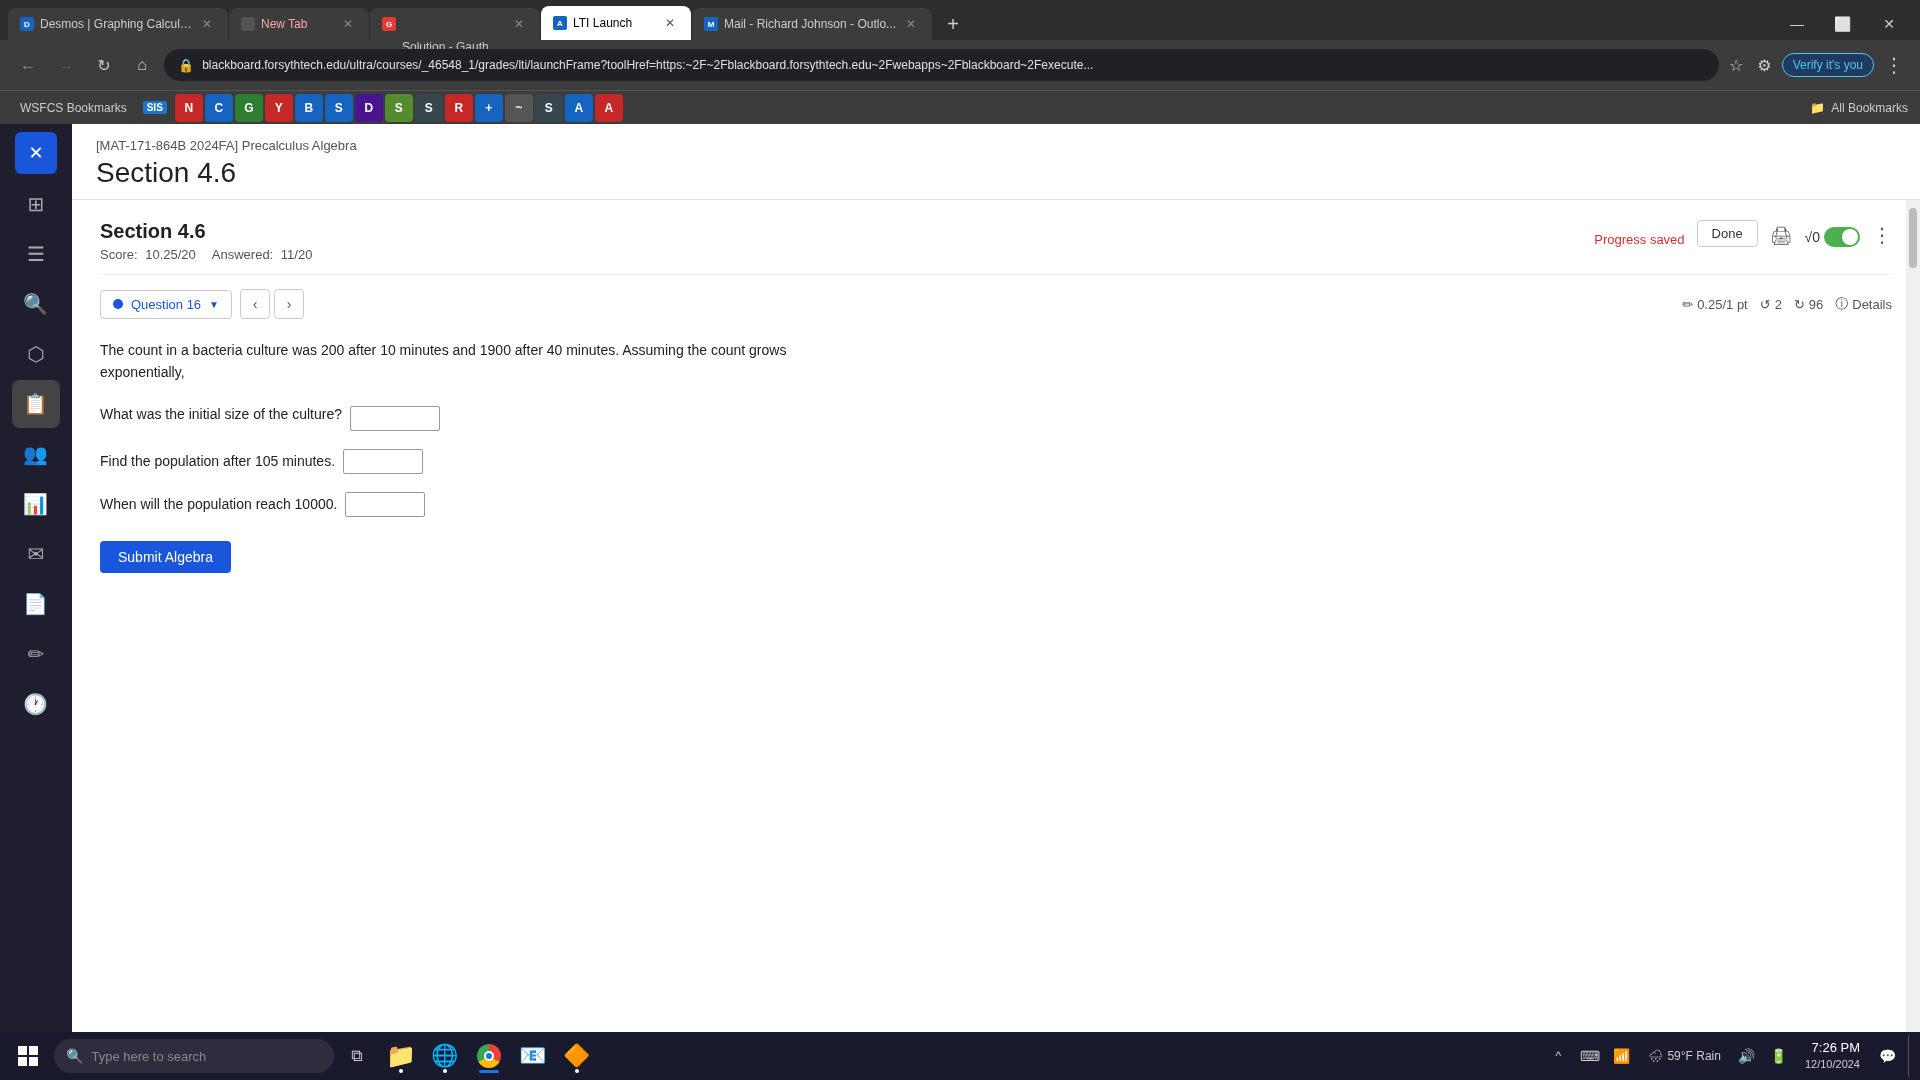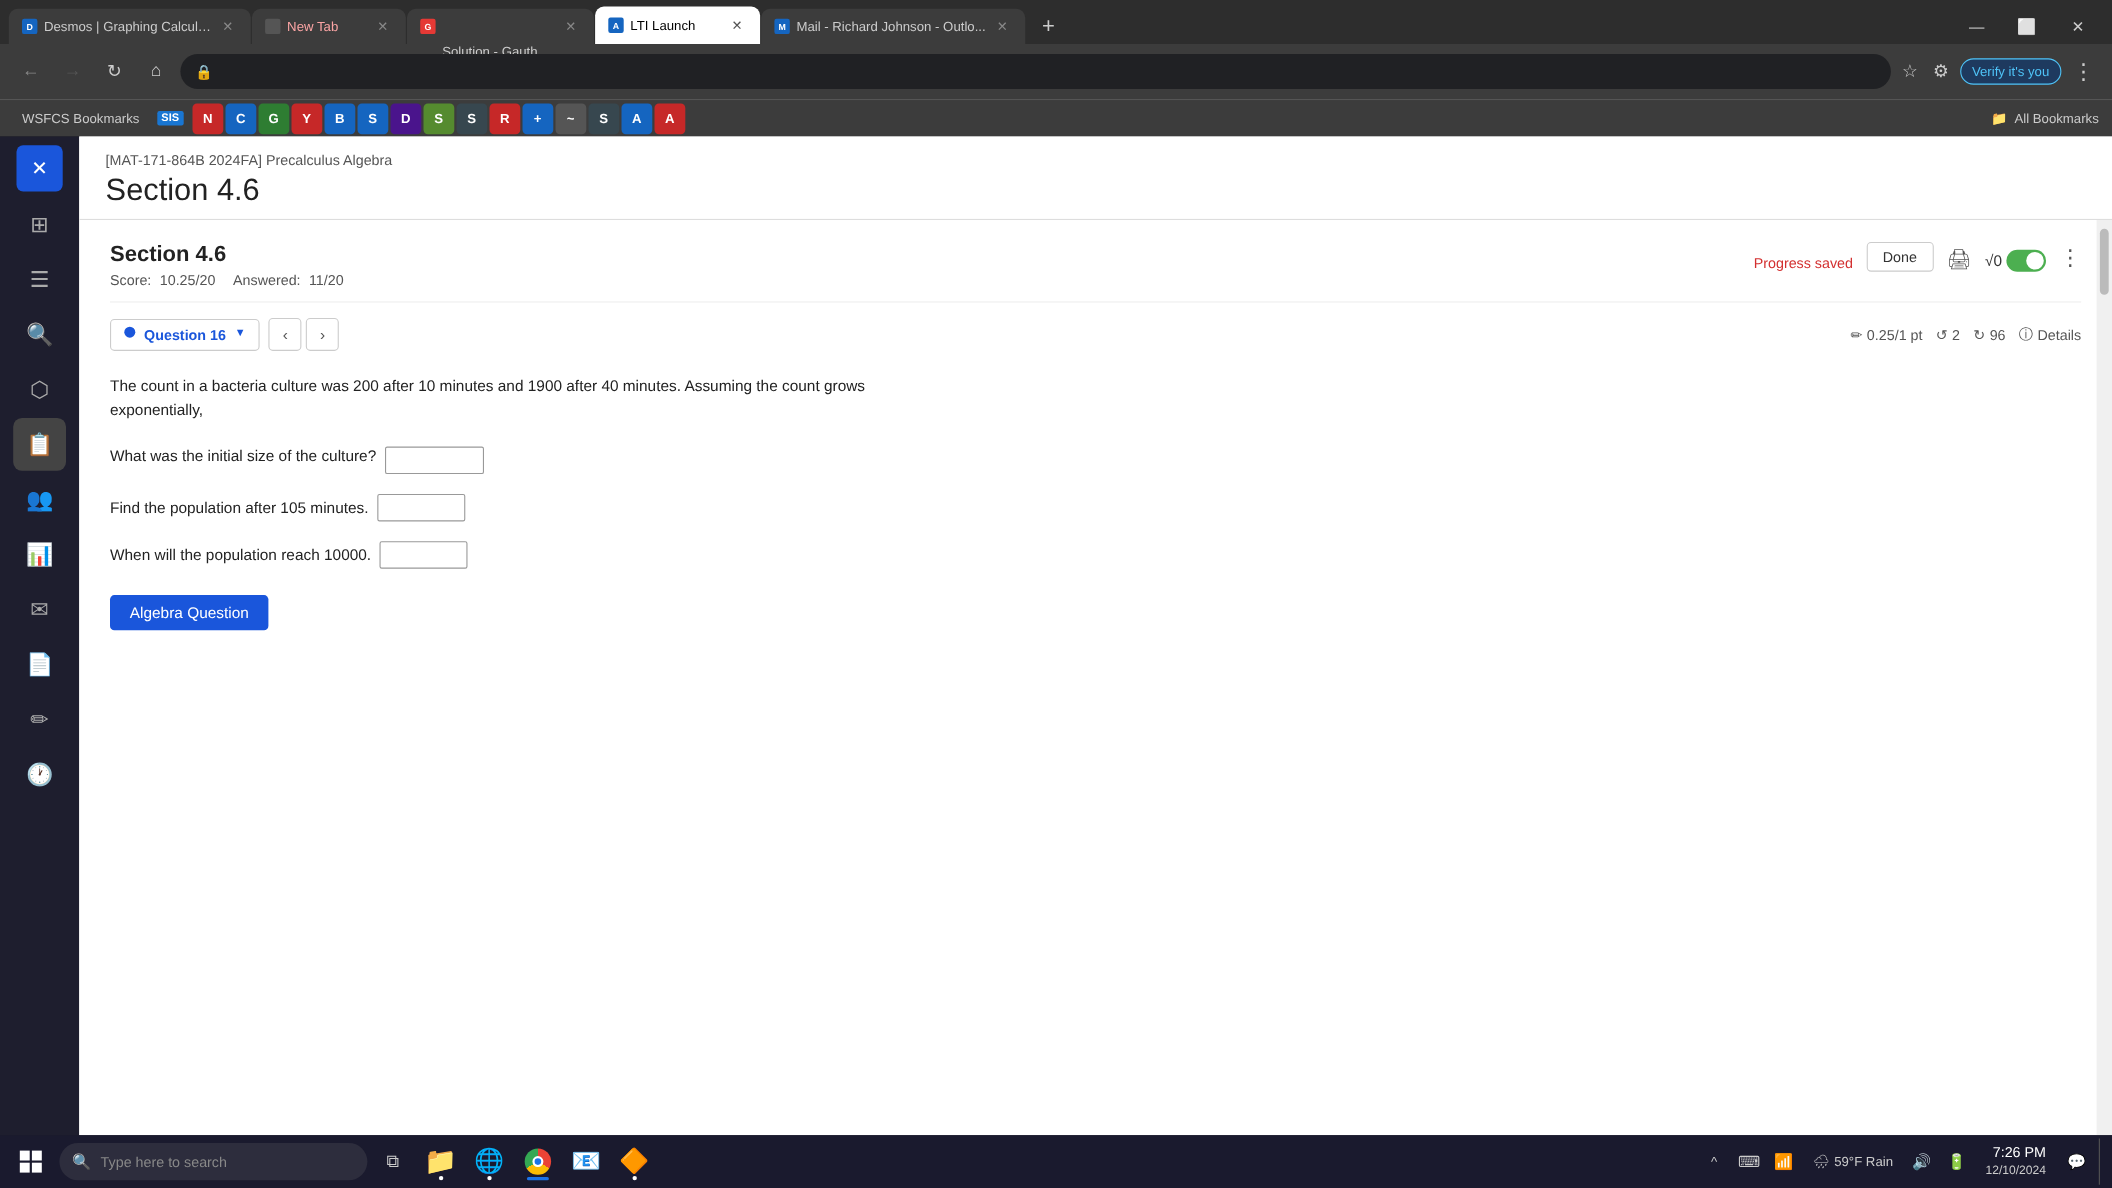--- a/index.html
+++ b/index.html
@@ -59,20 +59,21 @@
     </div>
   </div>
 
   <div style="background:#3c3c3c;height:50px;display:flex;align-items:center;padding:0 12px;gap:6px;">
     <div style="width:32px;height:32px;border-radius:50%;display:flex;align-items:center;justify-content:center;cursor:pointer;color:#888;font-size:16px;">←</div>
     <div style="width:32px;height:32px;border-radius:50%;display:flex;align-items:center;justify-content:center;cursor:pointer;color:#555;font-size:16px;">→</div>
     <div style="width:32px;height:32px;border-radius:50%;display:flex;align-items:center;justify-content:center;cursor:pointer;color:#ccc;font-size:16px;">↻</div>
     <div style="width:32px;height:32px;border-radius:50%;display:flex;align-items:center;justify-content:center;cursor:pointer;color:#ccc;font-size:16px;">⌂</div>
     <div style="flex:1;background:#202124;border-radius:20px;height:32px;display:flex;align-items:center;padding:0 14px;gap:8px;cursor:text;">
       <span style="color:#888;font-size:13px;">🔒</span>
+      <span style="color:#e0e0e0;font-size:12px;white-space:nowrap;overflow:hidden;text-overflow:ellipsis;flex:1;">blackboard.forsythtech.edu/ultra/courses/_46548_1/grades/lti/launchFrame?toolHref=https:~2F~2Fblackboard.forsythtech.edu~2Fwebapps~2Fblackboard~2Fexecute...</span>
     </div>
     <div style="color:#ccc;cursor:pointer;font-size:16px;padding:4px;">☆</div>
     <div style="color:#ccc;cursor:pointer;font-size:16px;padding:4px;">⚙</div>
     <div style="background:#1e3a5f;color:#4fc3f7;border:1px solid #4fc3f7;border-radius:14px;padding:4px 10px;font-size:12px;cursor:pointer;white-space:nowrap;">Verify it's you</div>
     <div style="color:#ccc;cursor:pointer;font-size:20px;padding:4px;">⋮</div>
   </div>
 
   <div style="background:#3c3c3c;height:34px;display:flex;align-items:center;padding:0 12px;gap:2px;border-top:1px solid #555;">
     <div style="display:flex;align-items:center;gap:4px;padding:3px 8px;border-radius:4px;cursor:pointer;color:#ccc;font-size:12px;">
       <span>WSFCS Bookmarks</span>
@@ -189,21 +190,21 @@
               <div style="width:16px;height:16px;background:#fff;border-radius:50%;margin-left:auto;"></div>
             </div>
           </div>
           <div style="font-size:20px;cursor:pointer;color:#555;">⋮</div>
         </div>
       </div>
 
       
       <div style="display:flex;align-items:center;justify-content:space-between;margin-bottom:20px;">
         <div style="display:flex;align-items:center;gap:8px;">
-          <div style="display:flex;gap:8px;background:#fff;border:1px solid #ccc;border-radius:4px;padding:6px 12px;font-size:13px;cursor:pointer;color:#1a56db;font-weight:bold;">
+          <div style="display:flex;align-items:center;gap:8px;background:#fff;border:1px solid #ccc;border-radius:4px;padding:6px 12px;font-size:13px;cursor:pointer;color:#1a56db;">
             <div style="width:10px;height:10px;background:#1a56db;border-radius:50%;flex-shrink:0;"></div>
             <span>Question 16</span>
             <span style="font-size:10px;">▼</span>
           </div>
           <div style="display:flex;gap:4px;">
             <div style="width:30px;height:30px;border:1px solid #ccc;border-radius:4px;display:flex;align-items:center;justify-content:center;cursor:pointer;background:#fff;font-size:14px;color:#555;">‹</div>
             <div style="width:30px;height:30px;border:1px solid #ccc;border-radius:4px;display:flex;align-items:center;justify-content:center;cursor:pointer;background:#fff;font-size:14px;color:#555;">›</div>
           </div>
         </div>
         <div style="display:flex;align-items:center;gap:12px;font-size:13px;color:#555;">
@@ -240,21 +241,21 @@
         <label style="margin-right:8px;">Find the population after 105 minutes.</label>
         <input type="text" style="border: 1px solid rgb(153, 153, 153); border-radius: 2px; padding: 4px 8px; font-size: 13px; width: 80px; outline: none;">
       </div>
 
       <div style="display:flex;align-items:center;margin-bottom:24px;font-size:14px;color:#222;">
         <label style="margin-right:8px;">When will the population reach 10000.</label>
         <input type="text" style="border: 1px solid rgb(153, 153, 153); border-radius: 2px; padding: 4px 8px; font-size: 13px; width: 80px; outline: none;">
       </div>
 
       
-      <button style="background:#1a56db;color:#fff;border:none;border-radius:4px;padding:8px 18px;font-size:14px;cursor:pointer;">Algebra Question</button>
+      <button style="background:#1a56db;color:#fff;border:none;border-radius:4px;padding:8px 18px;font-size:14px;cursor:pointer;">Submit Algebra</button>
 
     </div>
   </div>
 </div>
 
 <div style="position:absolute;bottom:0;left:0;width:1920px;height:48px;background:#1a1a2e;display:flex;align-items:center;padding:0 4px;gap:2px;z-index:100;">
 
   <div style="width:48px;height:48px;display:flex;align-items:center;justify-content:center;cursor:pointer;border-radius:4px;">
     <div style="display:grid;grid-template-columns:1fr 1fr;gap:2px;width:20px;height:20px;">
       <div style="background:#fff;"></div>

